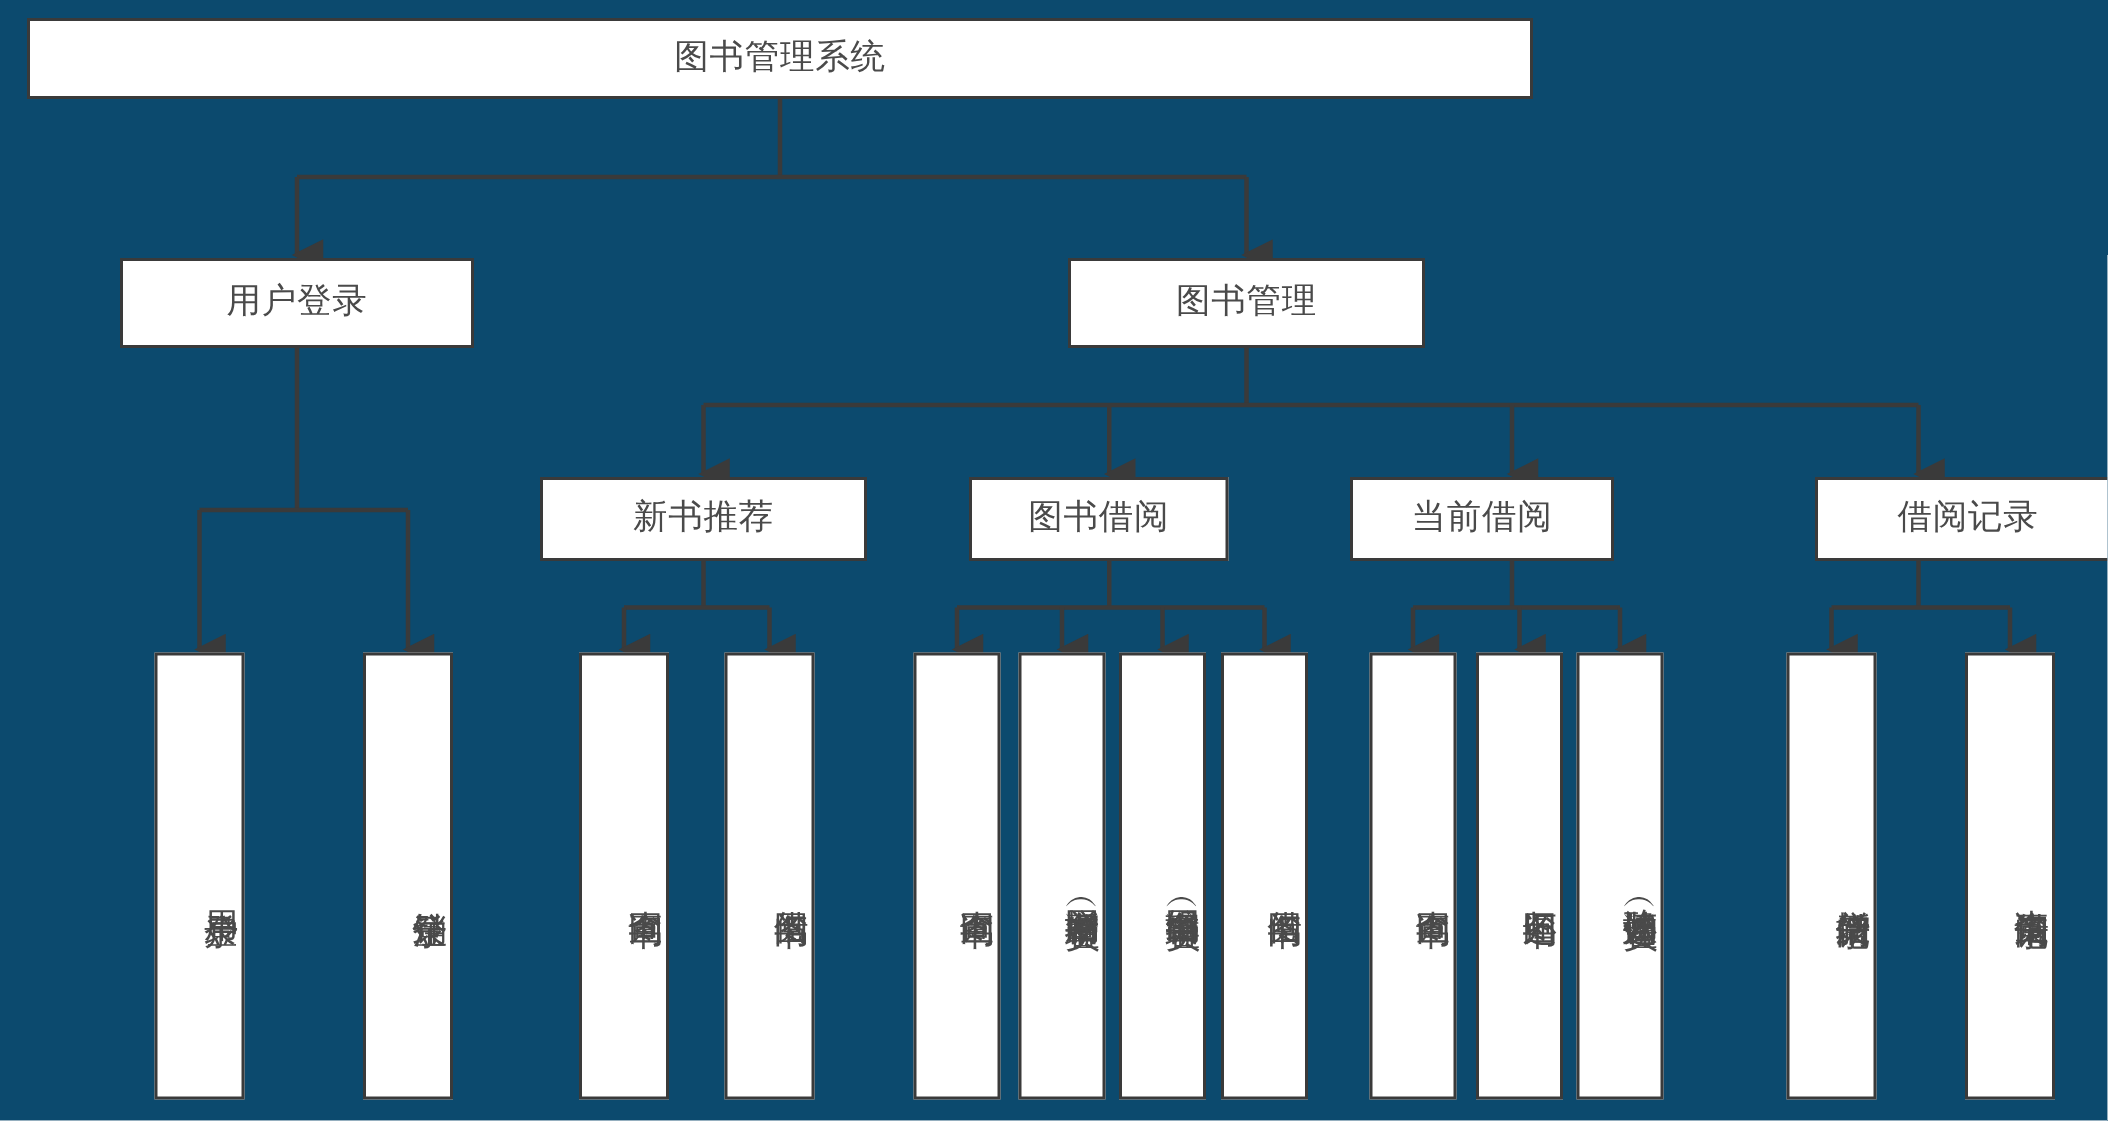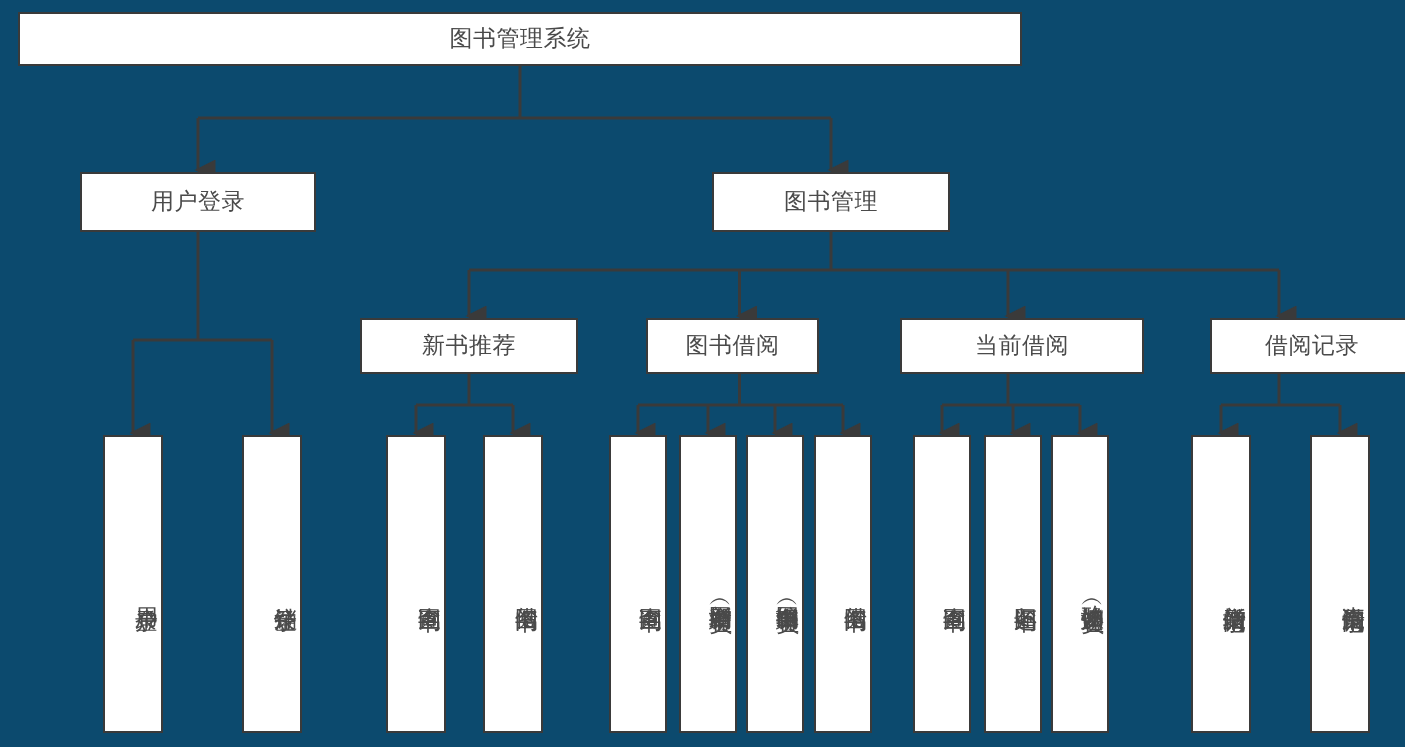--- a/index.html
+++ b/index.html
@@ -125,21 +125,21 @@
   <div class="node node-h" style="left: 712px; top: 172px; width: 238px; height: 60px;">
       <span>图书管理</span>
     </div>
 
   <div class="node node-h" style="left: 360px; top: 318px; width: 218px; height: 56px; justify-content: center;">
       <span>新书推荐</span>
     </div>
   <div class="node node-h" style="left: 632px; top: 318px; width: 173px; height: 56px; margin-left: 14px;">
       <span>图书借阅</span>
     </div>
-  <div class="node node-h" style="left: 900px; top: 318px; width: 244px; height: 56px;">
+  <div class="node node-h" style="left: 900px; top: 318px; width: 176px; height: 56px;">
       <span>当前借阅</span>
     </div>
   <div class="node node-h" style="left: 1170px; top: 318px; width: 204px; height: 56px; margin-left: 40px;">
       <span>借阅记录</span>
     </div>
 
   <div class="node node-v" style="left: 103px; top: 435px; width: 60px; height: 298px;">
       <span>用户登录</span>
     </div>
   <div class="node node-v" style="left: 242px; top: 435px; width: 60px; height: 298px;">

